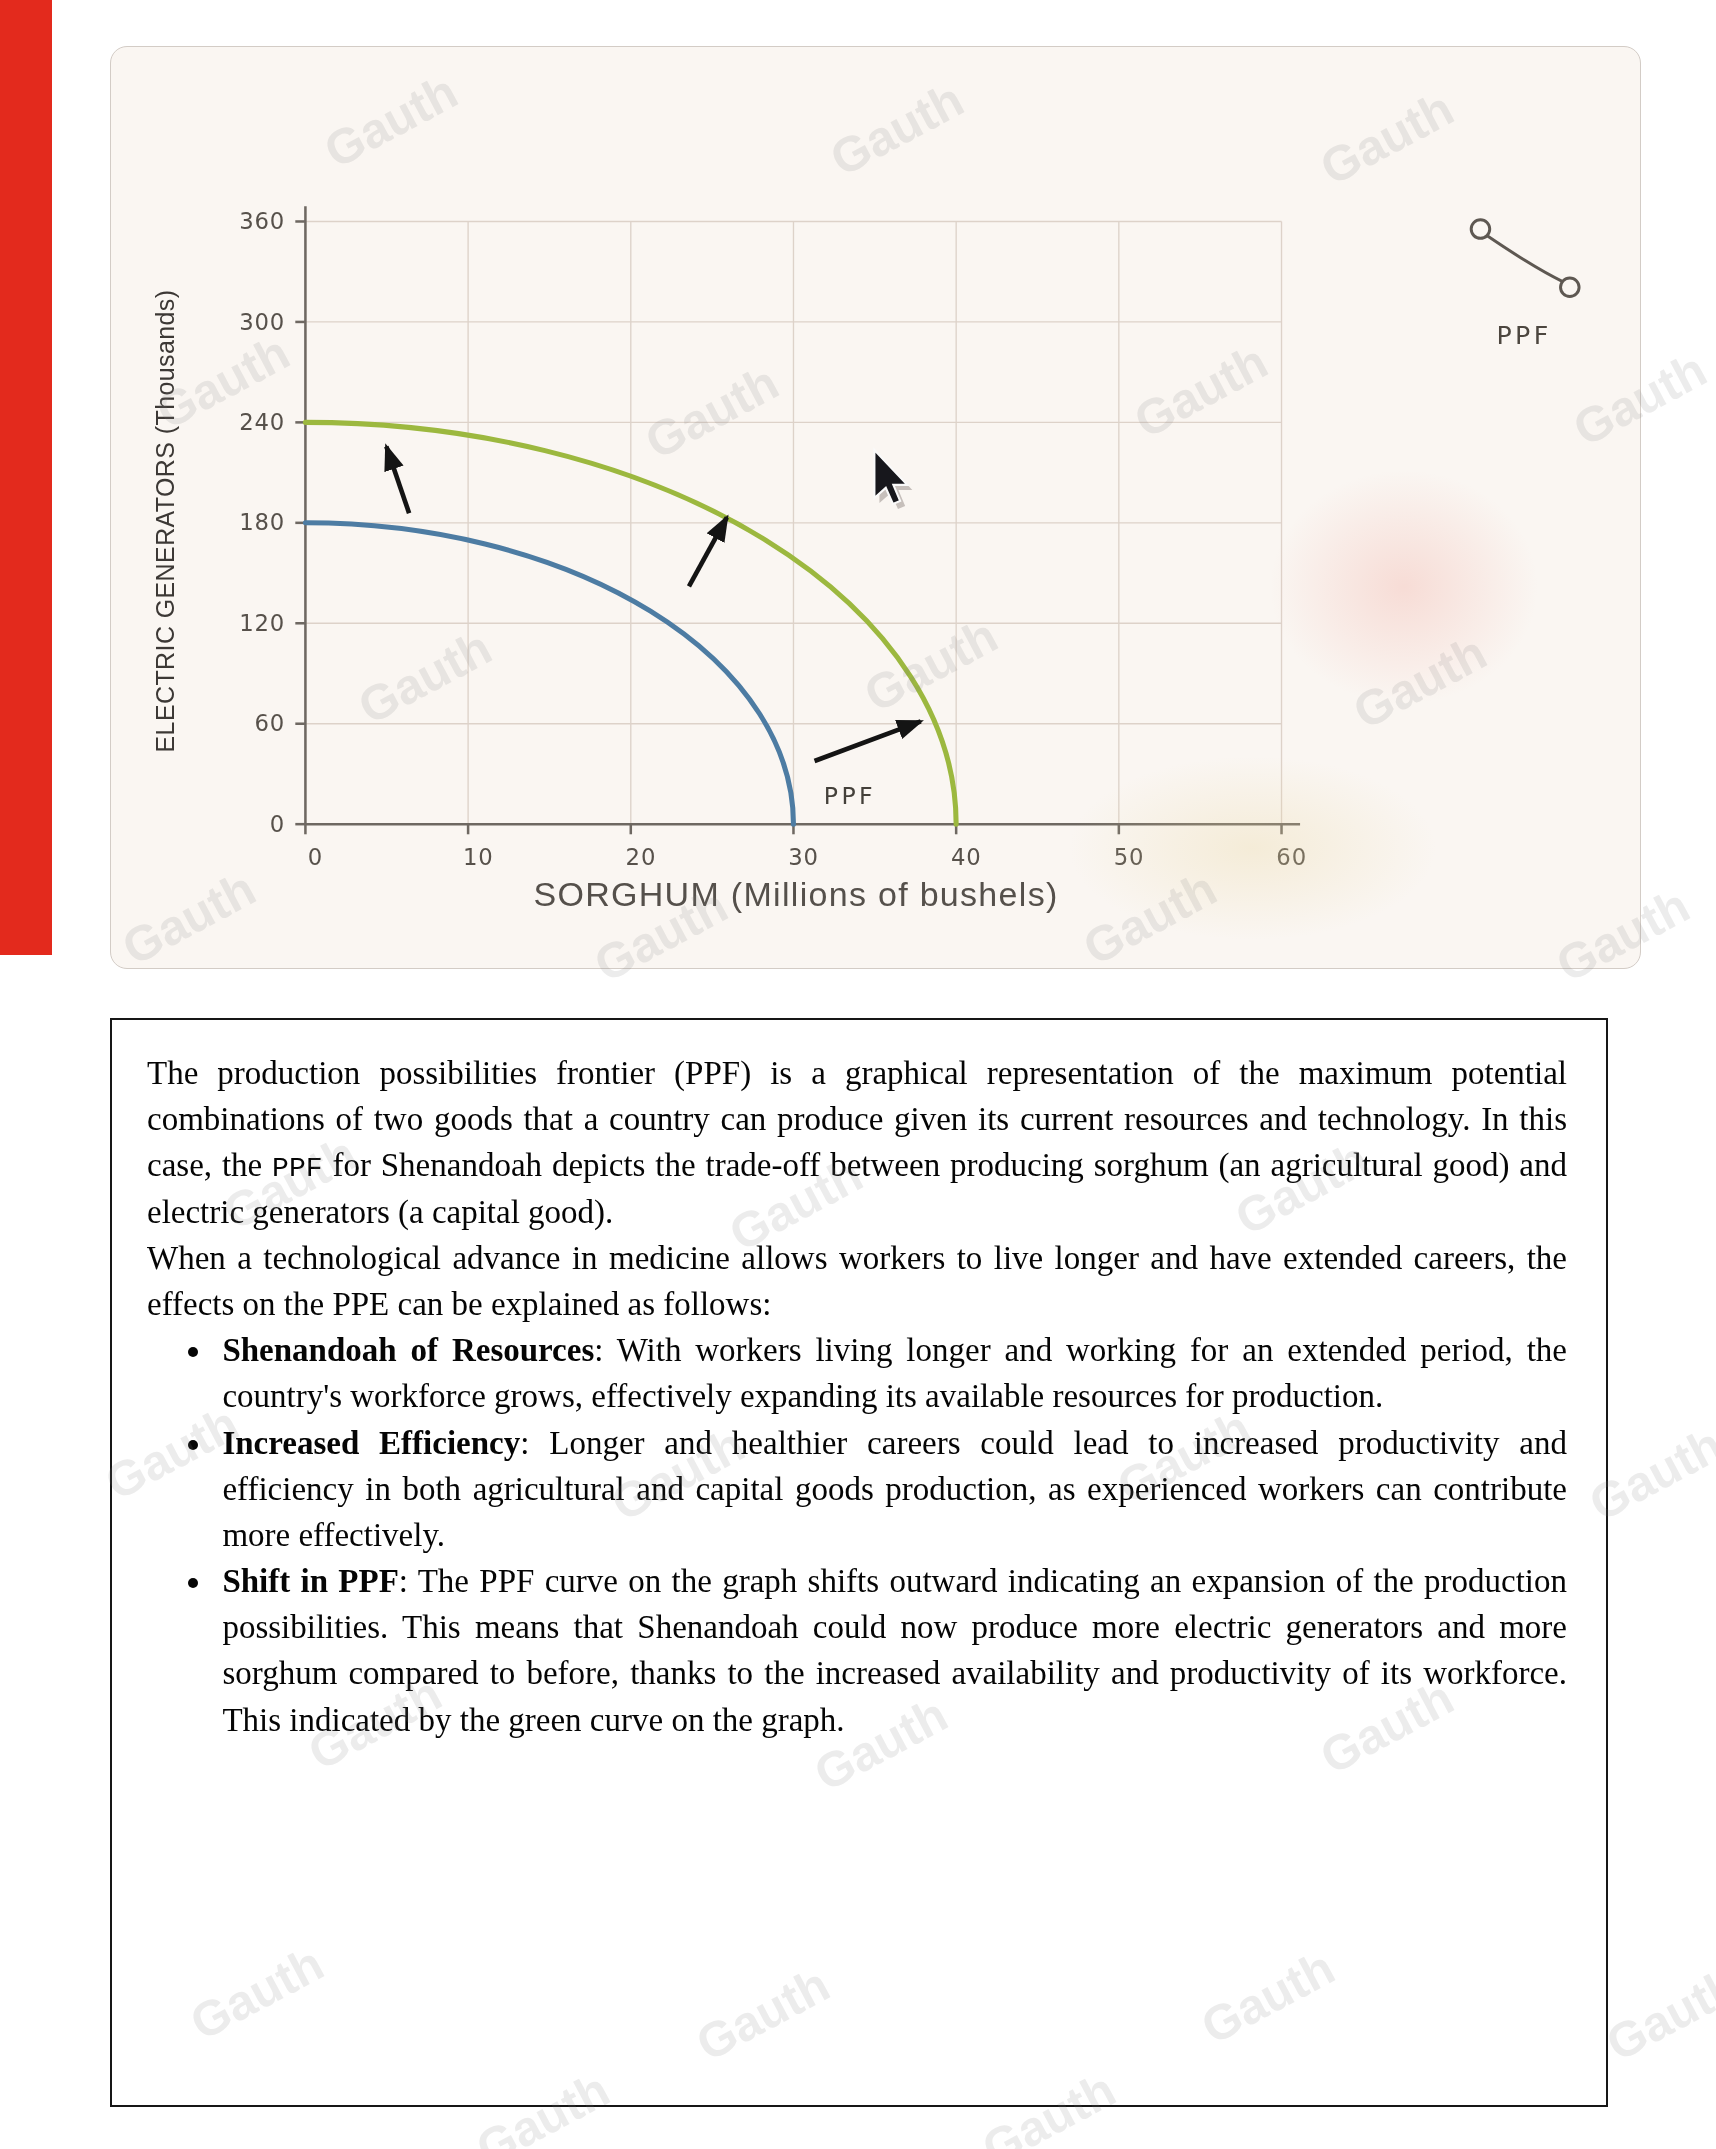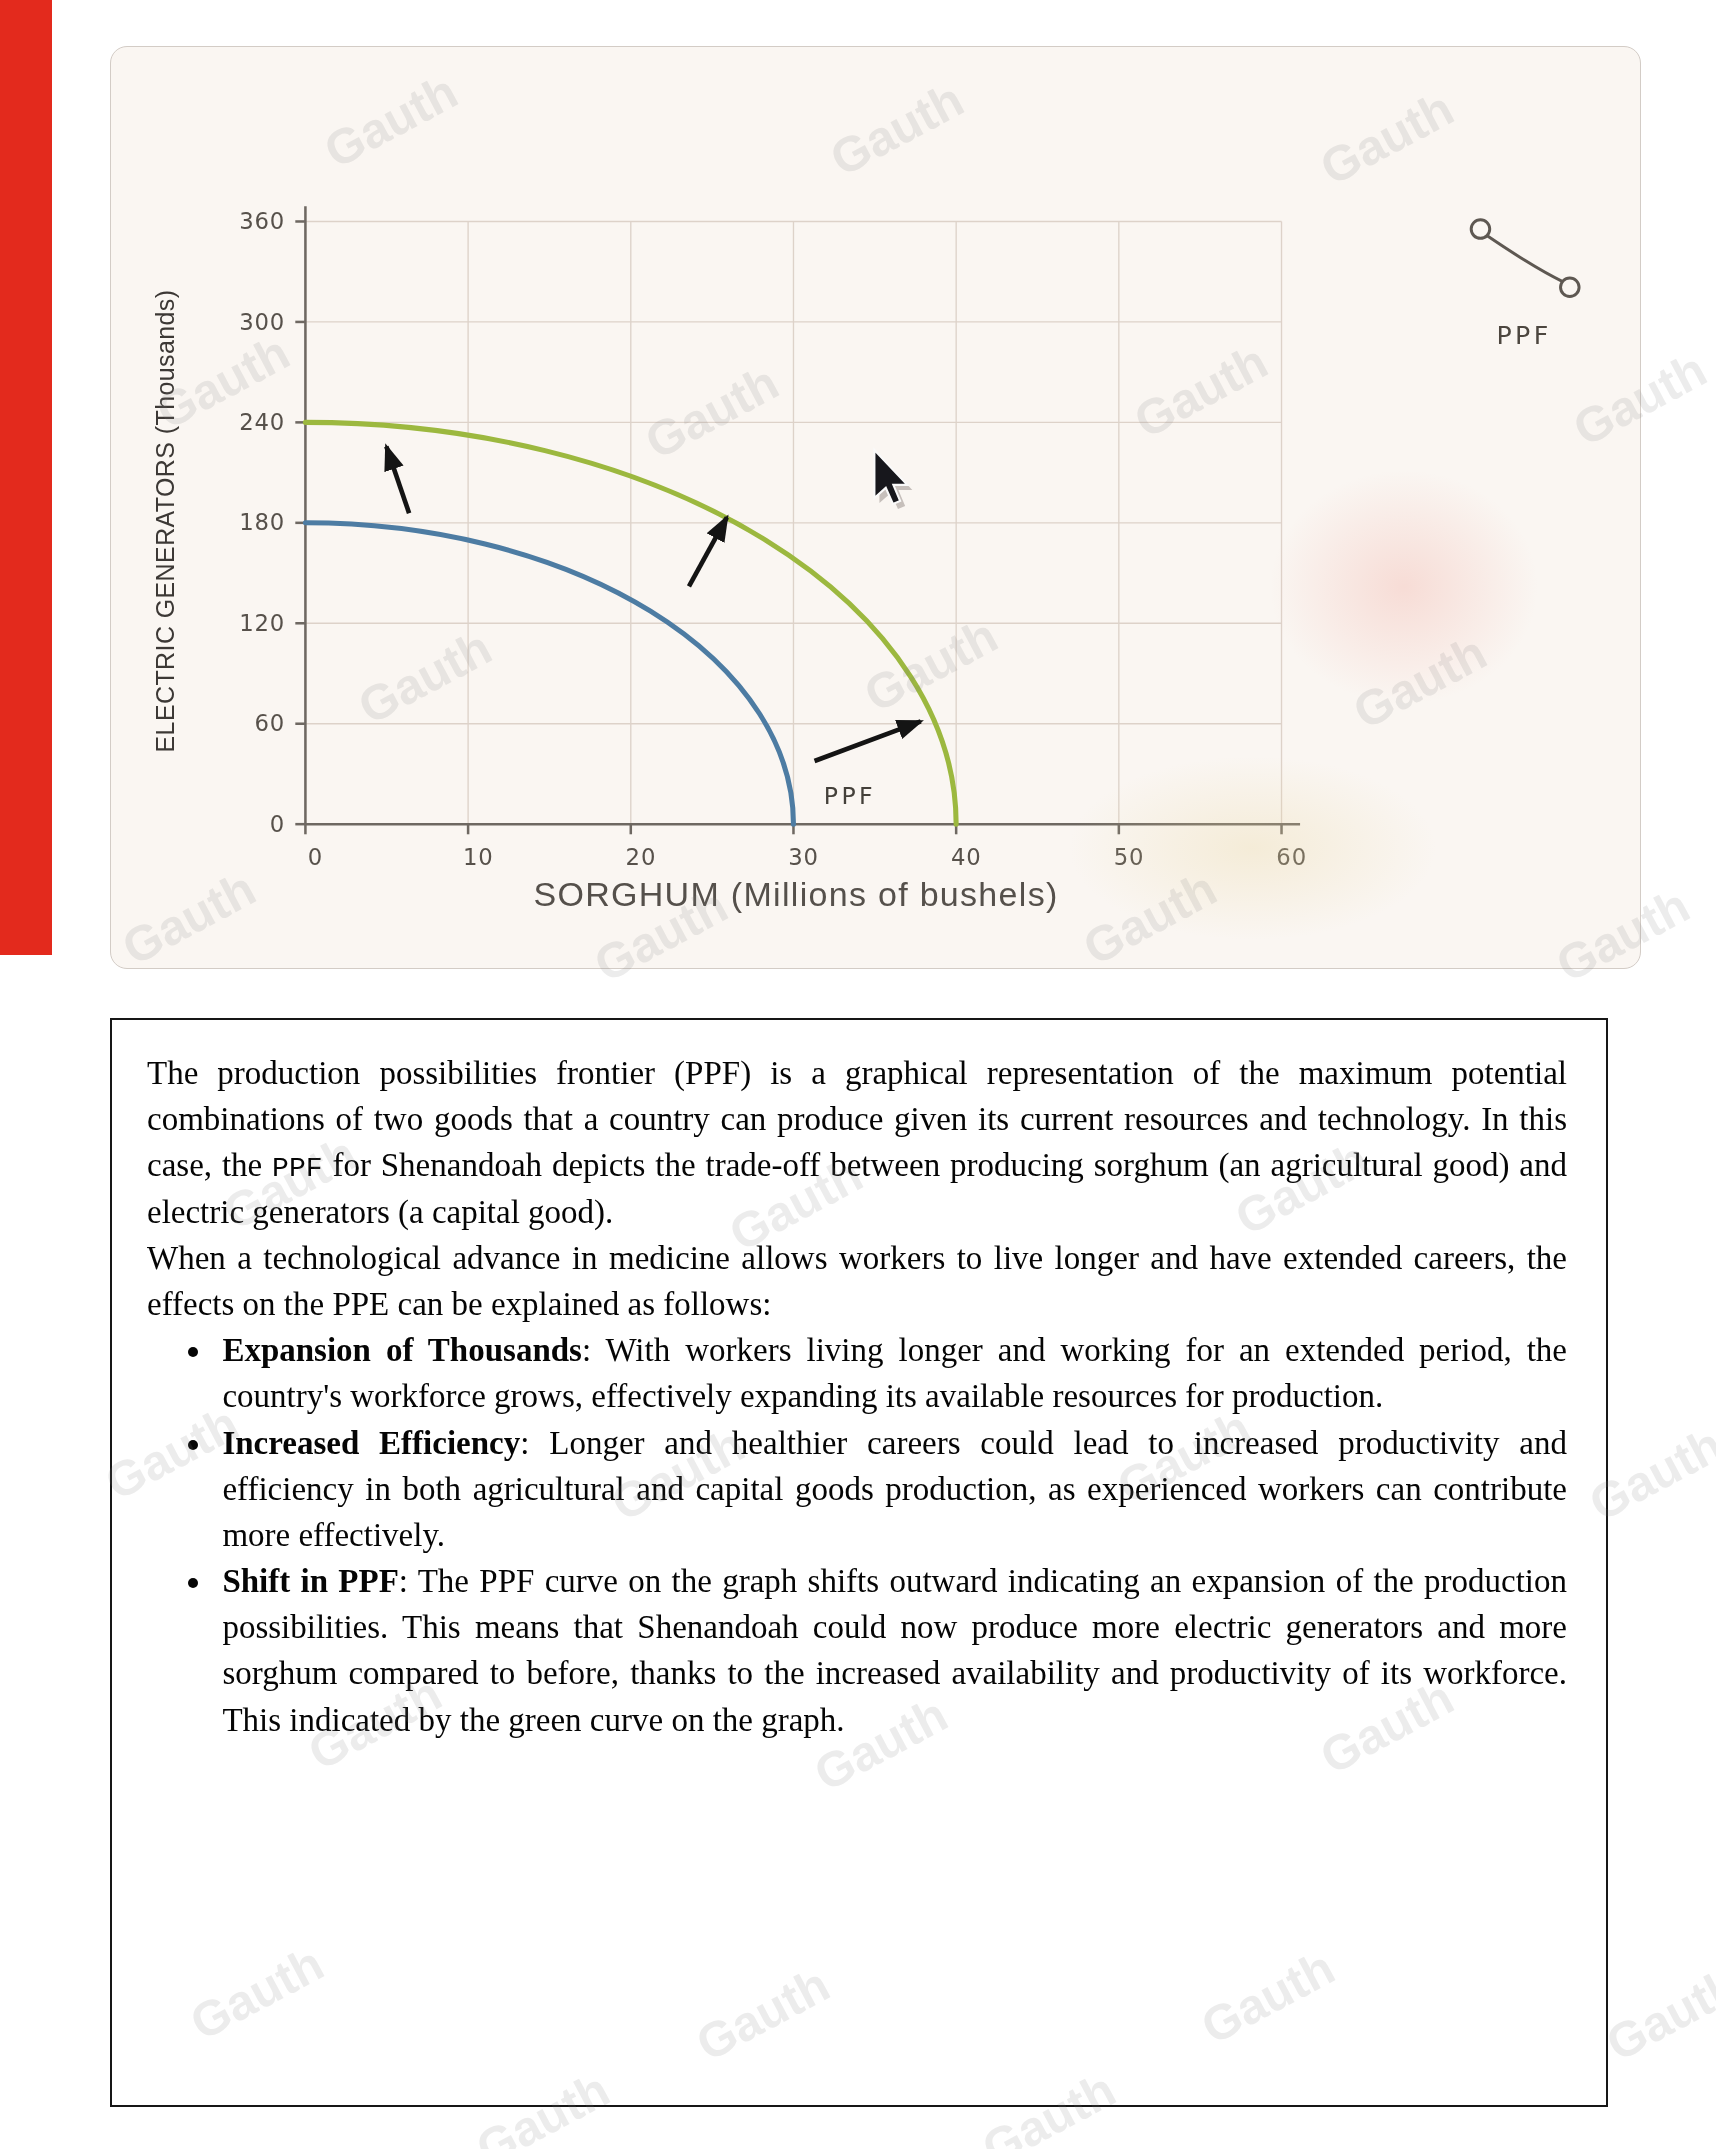--- a/index.html
+++ b/index.html
@@ -136,21 +136,21 @@
     </svg>
 
     <div class="y-label">ELECTRIC GENERATORS (Thousands)</div>
     <div class="x-label">SORGHUM (Millions of bushels)</div>
   </div>
 
   <div class="answer-box">
     <p class="para"><span>The production possibilities frontier (PPF) is a graphical representation of the maximum potential combinations of two goods that a country can produce given its current resources and technology. In this case, the </span><span class="mono">PPF</span><span> for Shenandoah depicts the trade-off between producing sorghum (an agricultural good) and electric generators (a capital good).</span></p>
     <p class="para">When a technological advance in medicine allows workers to live longer and have extended careers, the effects on the PPE can be explained as follows:</p>
     <ul class="bullets">
-      <li><b>Expansion of Thousands</b><span>: With workers living longer and working for an extended period, the country's workforce grows, effectively expanding its available resources for production.</span></li>
+      <li><b>Shenandoah of Resources</b><span>: With workers living longer and working for an extended period, the country's workforce grows, effectively expanding its available resources for production.</span></li>
       <li><b>Increased Efficiency</b><span>: Longer and healthier careers could lead to increased productivity and efficiency in both agricultural and capital goods production, as experienced workers can contribute more effectively.</span></li>
       <li><b>Shift in PPF</b><span>: The PPF curve on the graph shifts outward indicating an expansion of the production possibilities. This means that Shenandoah could now produce more electric generators and more sorghum compared to before, thanks to the increased availability and productivity of its workforce. This indicated by the green curve on the graph.</span></li>
     </ul>
   </div>
 
   <div class="wm-layer" id="wm-layer">
       <span class="wm" style="left: 320px; top: 93px;">Gauth</span>
       <span class="wm" style="left: 826px; top: 101px;">Gauth</span>
       <span class="wm" style="left: 1316px; top: 110px;">Gauth</span>
       <span class="wm" style="left: 152px; top: 354px;">Gauth</span>

